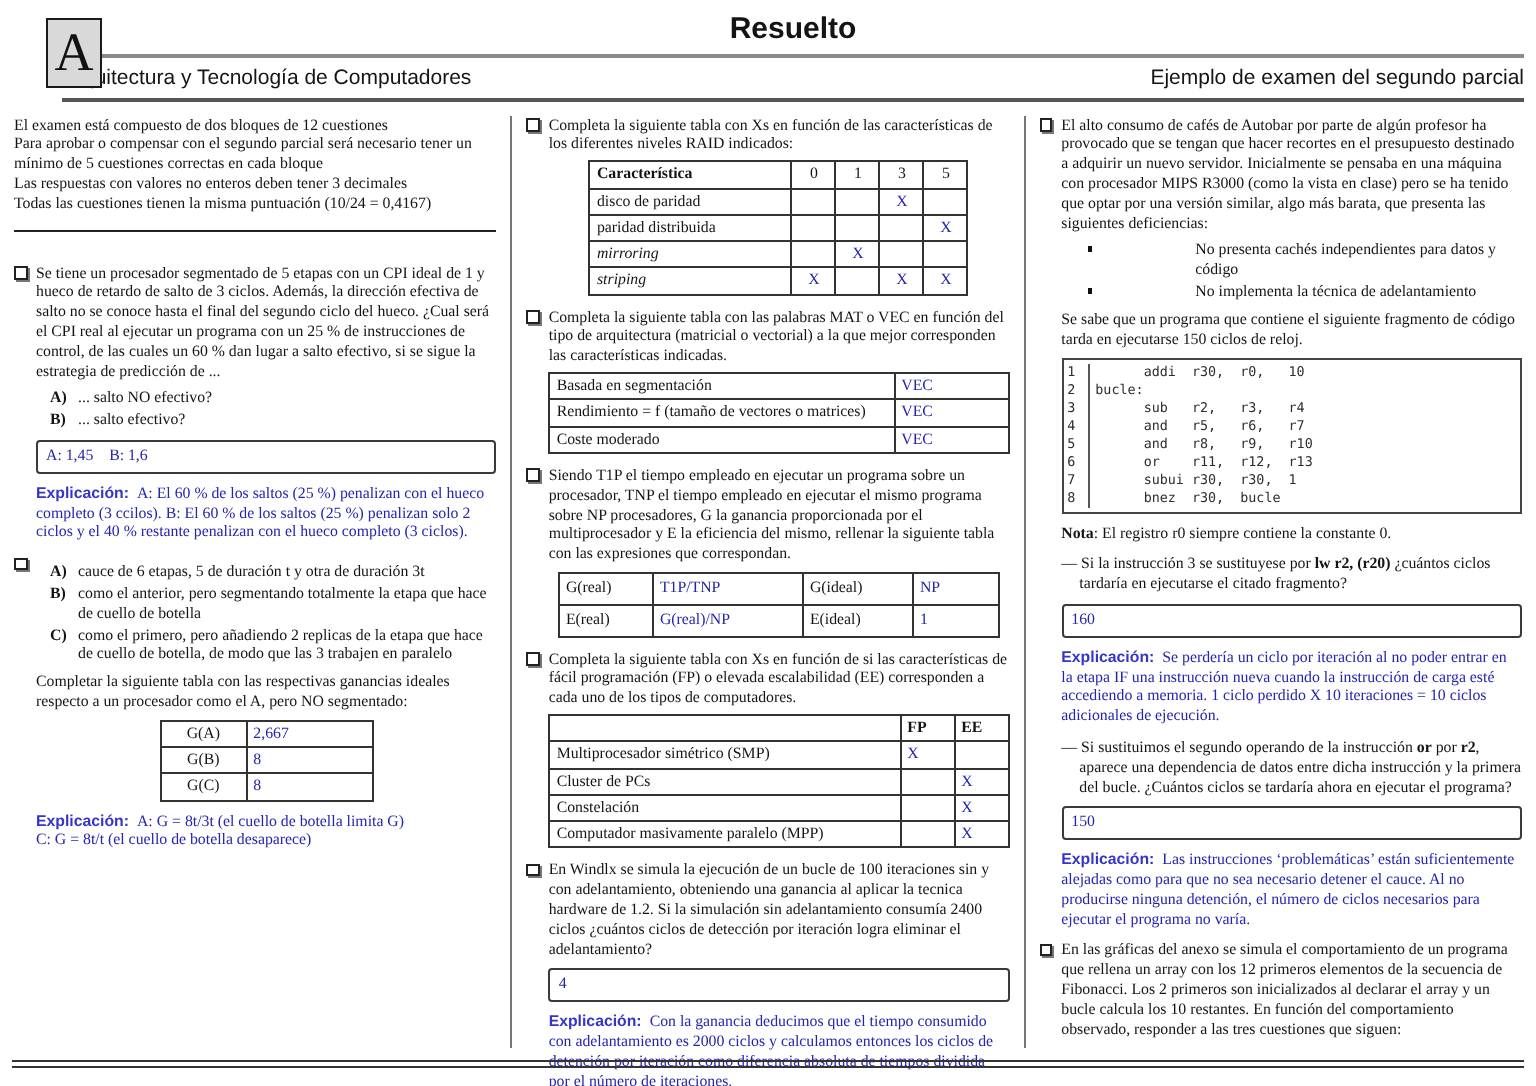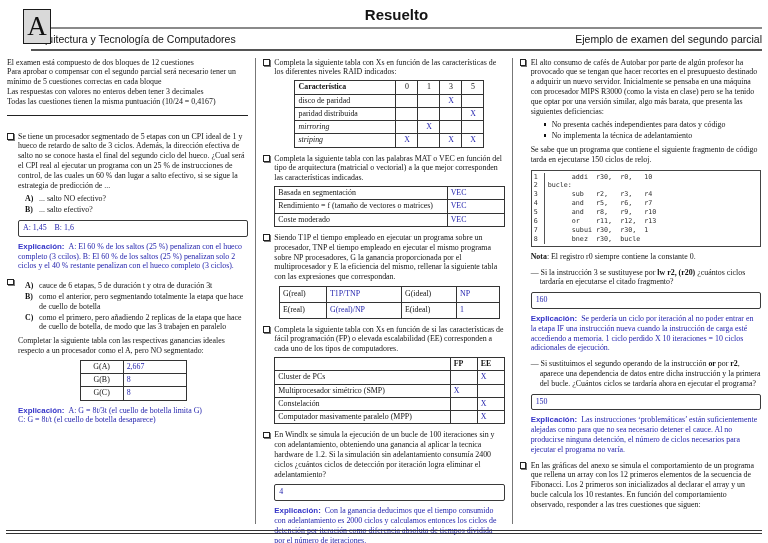--- a/index.html
+++ b/index.html
@@ -72,21 +72,21 @@
   .ge-tbl { width:96%; margin:4px auto 0 auto; }
   .ge-tbl td { padding:2.5px 3px; }
   .ge-tbl .c1 { width:40px; }
   .ge-tbl .c2 { width:68px; }
   .ge-tbl .c3 { width:48px; }
   .fp-tbl { width:100%; margin:3px 0 0 0; }
   .fp-tbl .c { width:20px; }
   .fp-tbl .hdr { font-weight:bold; }
   
   .bullets { margin:4px 0 0 13px; }
-  .bullet { display:flex; margin-top:1px; }
+  .bullet { display:flex; margin-top:1px;gap:46px; }
   .bdot { flex:0 0 8px; padding-top:3px; }
   .bdot i { display:block; width:2.8px; height:2.8px; background:#111; }
   .intro2 { margin-top:4px; }
   .code-box {
     border:1px solid #444; margin-top:5px; padding:2px 0 2px 0;
     font-family:"DejaVu Sans Mono", monospace; font-size:6.7px; line-height:1.33; color:#2e2e2e;
   }
   .code-line { display:flex; }
   .ln { flex:0 0 10px; padding-left:2px; border-right:1px solid #555; }
   .ct { white-space:pre; padding-left:3px; }
@@ -285,28 +285,28 @@
         <div class="qbody">
           <p>Completa la siguiente tabla con Xs en función de si las características de fácil programación (FP) o elevada escalabilidad (EE) corresponden a cada uno de los tipos de computadores.</p>
           <table class="fp-tbl">
             <tbody>
                 <tr>
               <td></td>
               <td class="c hdr">FP</td>
               <td class="c hdr">EE</td>
             </tr>
             <tr>
+              <td>Multiprocesador simétrico (SMP)</td>
+              <td class="c ans">X</td>
+              <td class="c ans"></td>
+            </tr>
+            <tr>
               <td>Cluster de PCs</td>
               <td class="c ans"></td>
               <td class="c ans">X</td>
-            </tr>
-            <tr>
-              <td>Multiprocesador simétrico (SMP)</td>
-              <td class="c ans">X</td>
-              <td class="c ans"></td>
             </tr>
             <tr>
               <td>Constelación</td>
               <td class="c ans"></td>
               <td class="c ans">X</td>
             </tr>
             <tr>
               <td>Computador masivamente paralelo (MPP)</td>
               <td class="c ans"></td>
               <td class="c ans">X</td>

